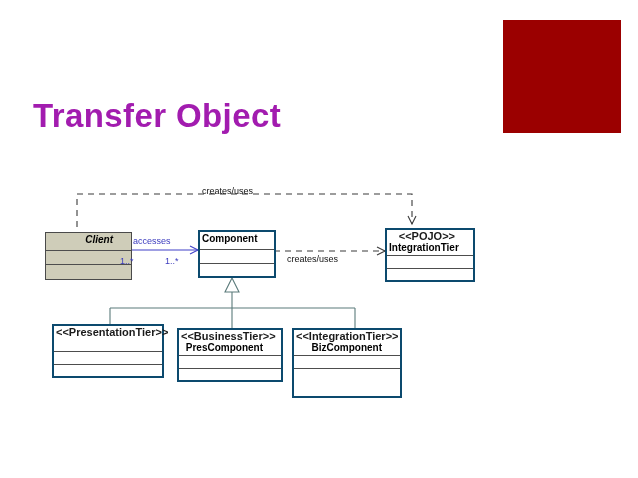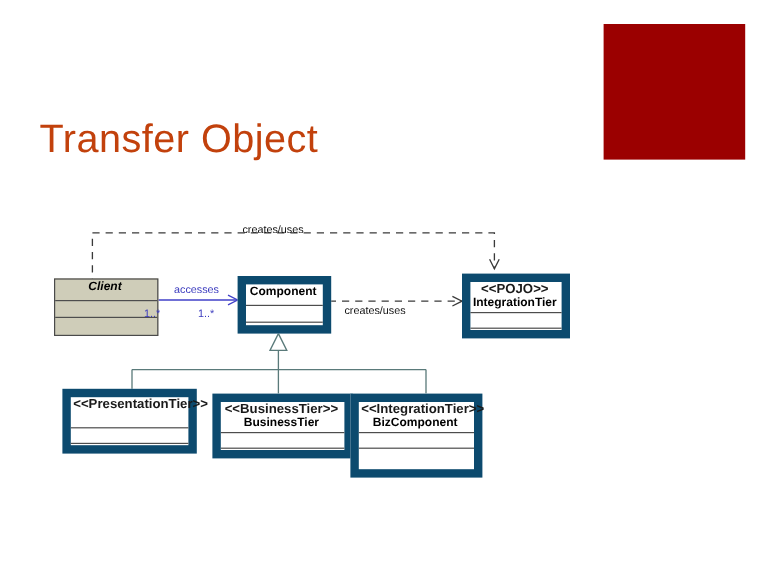--- a/index.html
+++ b/index.html
@@ -33,23 +33,23 @@
     background: #9b0000;
   }
 
   
   #slide-title {
     position: absolute;
     left: 33px;
     top: 96px;
     font-size: 33px;
     line-height: 40px;
-    font-weight: 400;
+    font-weight: 700;
     letter-spacing: 0.4px;
-    color: #c2410c;
+    color: #a21caf;
     white-space: nowrap;
   }
 
   
   #diagram {
     position: absolute;
     left: 30px;
     top: 180px;
     width: 460px;
     height: 220px;
@@ -59,33 +59,33 @@
     left: 0; top: 0;
     width: 460px;
     height: 220px;
     overflow: visible;
   }
 
   
   .uml-box {
     position: absolute;
     box-sizing: border-box;
-    border: 7px solid #0c4a6e;
+    border: 2px solid #0c4a6e;
     background: #ffffff;
   }
   .uml-box.shaded {
     background: #cfcdb9;
     border: 1px solid #4a4a4a;
   }
   .uml-head {
     box-sizing: border-box;
     border-bottom: 1px solid #4d4d4d;
-    text-align: center;
+    text-align: right;
     color: #000000;
-    padding: 1px 4px 2px 2px;
+    padding: 1px 18px 2px 2px;
   }
   .uml-compartment {
     box-sizing: border-box;
     border-bottom: 1px solid #4d4d4d;
   }
   .uml-compartment.last {
     border-bottom: none;
   }
   .stereotype {
     display: block;
@@ -190,42 +190,42 @@
     </div>
 
     <div class="uml-box" style="left:22px; top:144px; width:112px; height:54px;">
       <div class="uml-head" style="height:26px;">
         <span class="stereotype">&lt;&lt;PresentationTier&gt;&gt;</span>
       </div>
       <div class="uml-compartment" style="height:13px;"></div>
       <div class="uml-compartment last" style="height:13px;"></div>
     </div>
 
-    <div class="uml-box" style="left:147px; top:148px; width:117px; height:54px;">
+    <div class="uml-box" style="left:147px; top:148px; width:106px; height:54px;">
       <div class="uml-head" style="height:26px;">
         <span class="stereotype">&lt;&lt;BusinessTier&gt;&gt;</span>
-        <span class="classname">BusinessTier</span>
+        <span class="classname">PresComponent</span>
       </div>
       <div class="uml-compartment" style="height:13px;"></div>
       <div class="uml-compartment last" style="height:13px;"></div>
     </div>
 
     <div class="uml-box" style="left:262px; top:148px; width:110px; height:70px;">
       <div class="uml-head" style="height:26px;">
         <span class="stereotype">&lt;&lt;IntegrationTier&gt;&gt;</span>
         <span class="classname">BizComponent</span>
       </div>
       <div class="uml-compartment" style="height:13px;"></div>
       <div class="uml-compartment last" style="height:13px;"></div>
     </div>
 
     <div class="edge-label" style="left:172px; top:6px;">creates/uses</div>
 
     <div class="edge-label" style="left:257px; top:74px;">creates/uses</div>
 
-    <div class="edge-label blue" style="left:103px; top:56px;margin-left:12px;">accesses</div>
+    <div class="edge-label blue" style="left:103px; top:56px;">accesses</div>
 
     <div class="edge-label blue" style="left:90px; top:76px;">1..*</div>
 
     <div class="edge-label blue" style="left:135px; top:76px;">1..*</div>
 
   </div>
 </div>
 
 </body></html>

